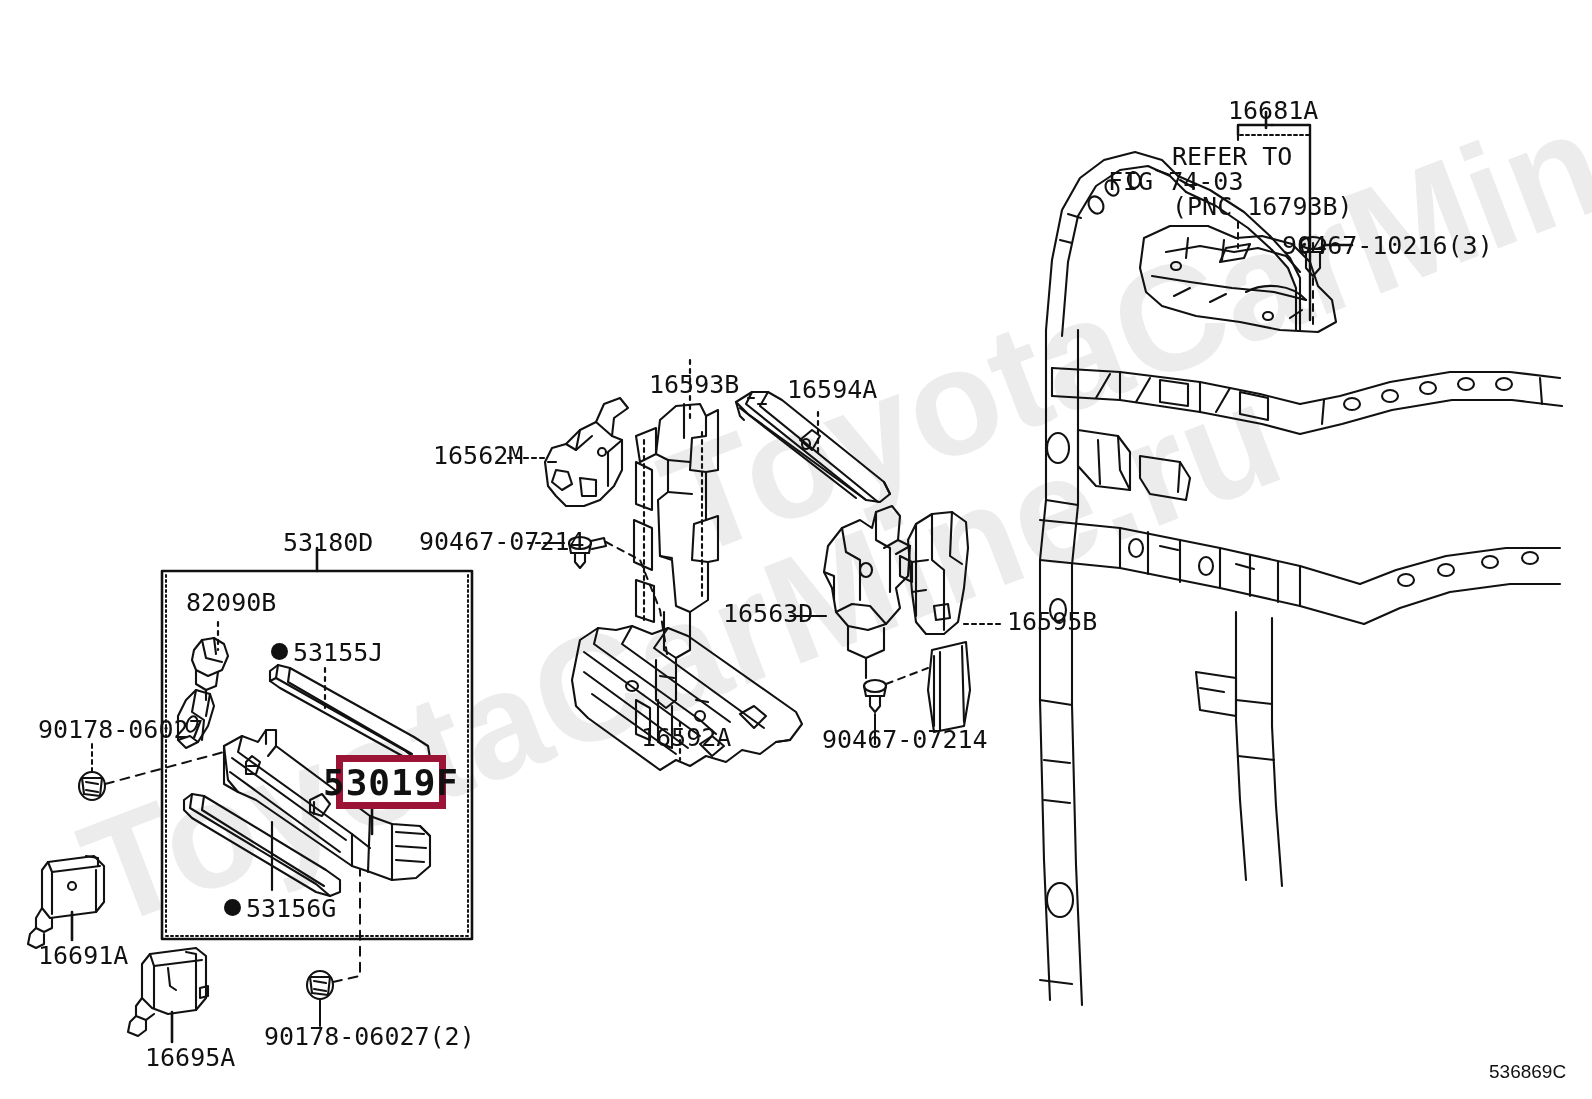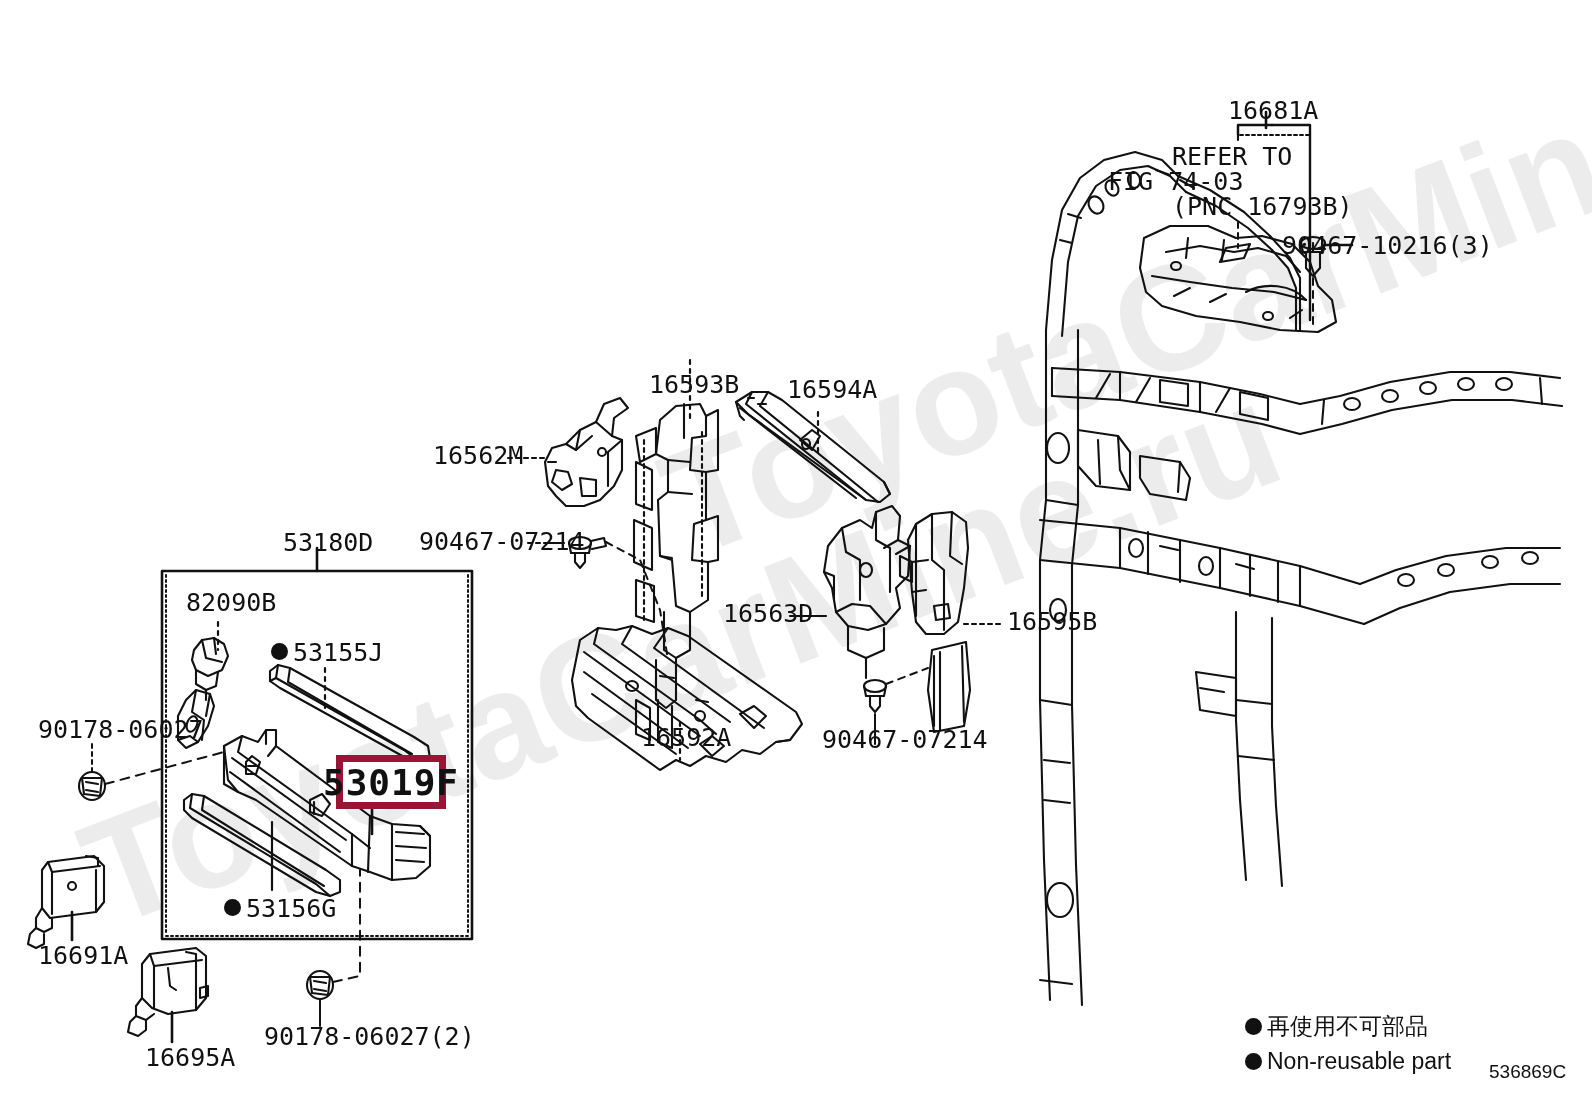--- a/index.html
+++ b/index.html
@@ -418,26 +418,16 @@
   <div class="lbl" style="left:38px;top:715px;">90178-06027</div>
   <div class="lbl" style="left:264px;top:1022px;">90178-06027(2)</div>
 
   <div class="lbl" style="left:38px;top:941px;">16691A</div>
   <div class="lbl" style="left:145px;top:1043px;">16695A</div>
 
   <div class="hl" style="left:336px;top:755px;width:96px;height:40px;">
     <span>53019F</span>
   </div>
 
-  <div class="legend" style="left:1245px;top:1011px;">
-    <div class="row">
-      <span class="bullet"></span>
-      <span class="cjk">再使用不可部品</span>
-    </div>
-    <div class="row">
-      <span class="bullet"></span>
-      <span class="lat">Non-reusable part</span>
-    </div>
-  </div>
 
   <div class="diagid" style="left:1489px;top:1061px;">536869C</div>
 
 </div>
 
 </body></html>

